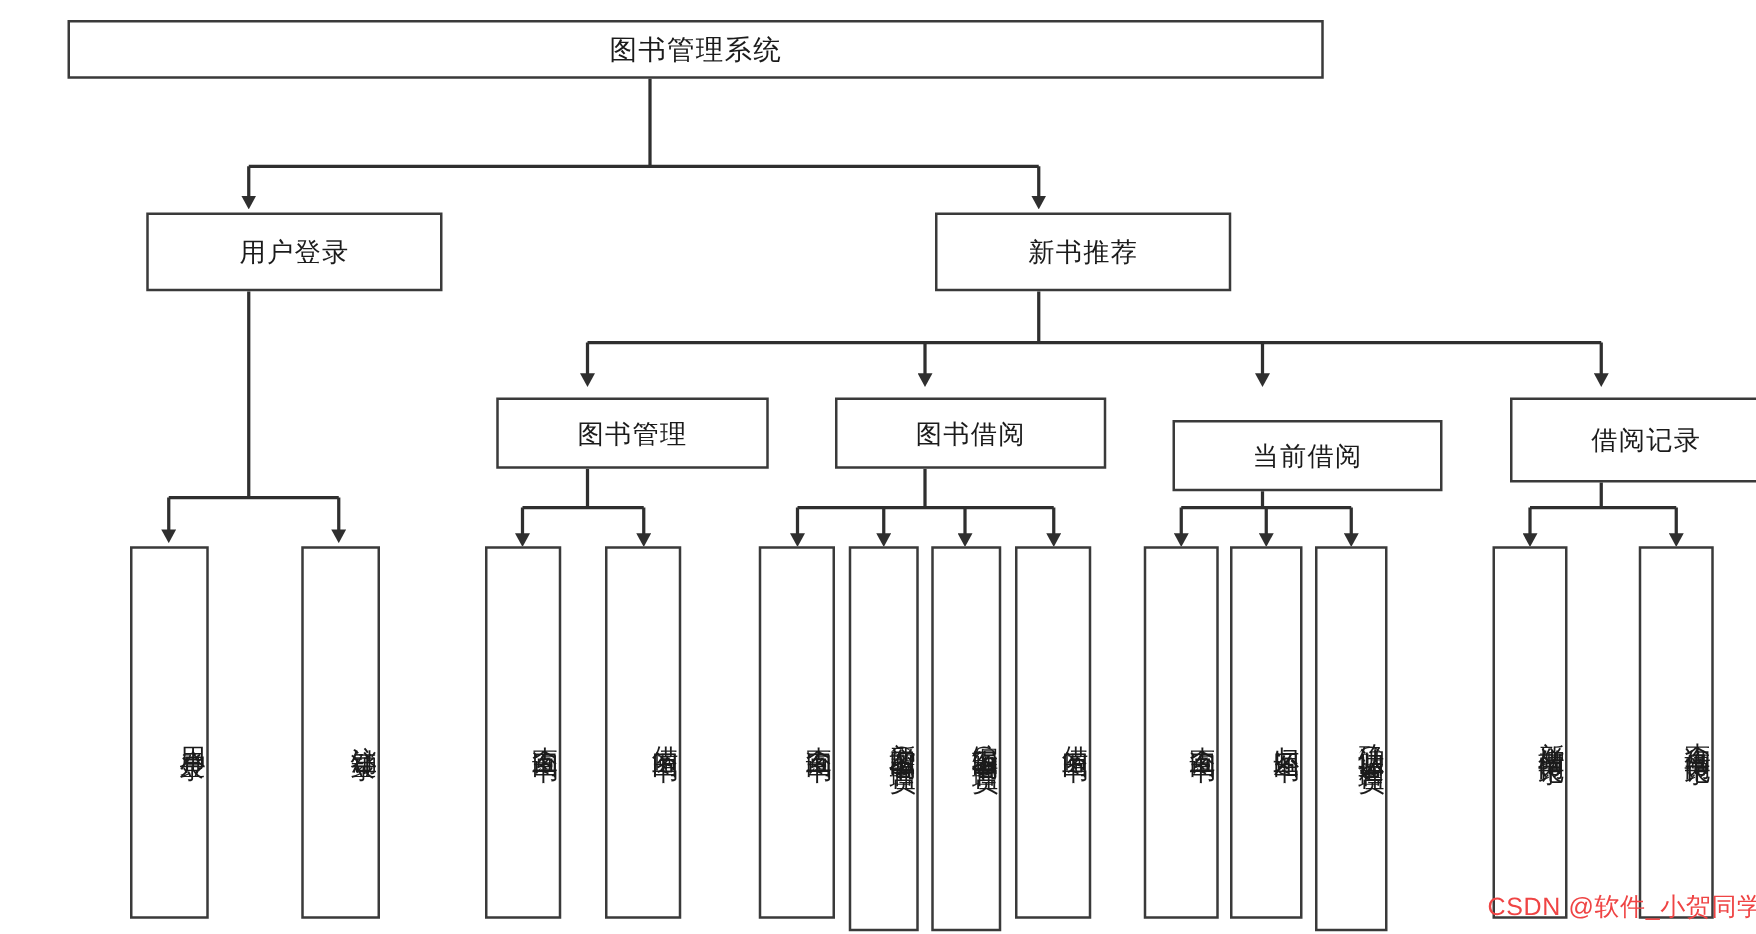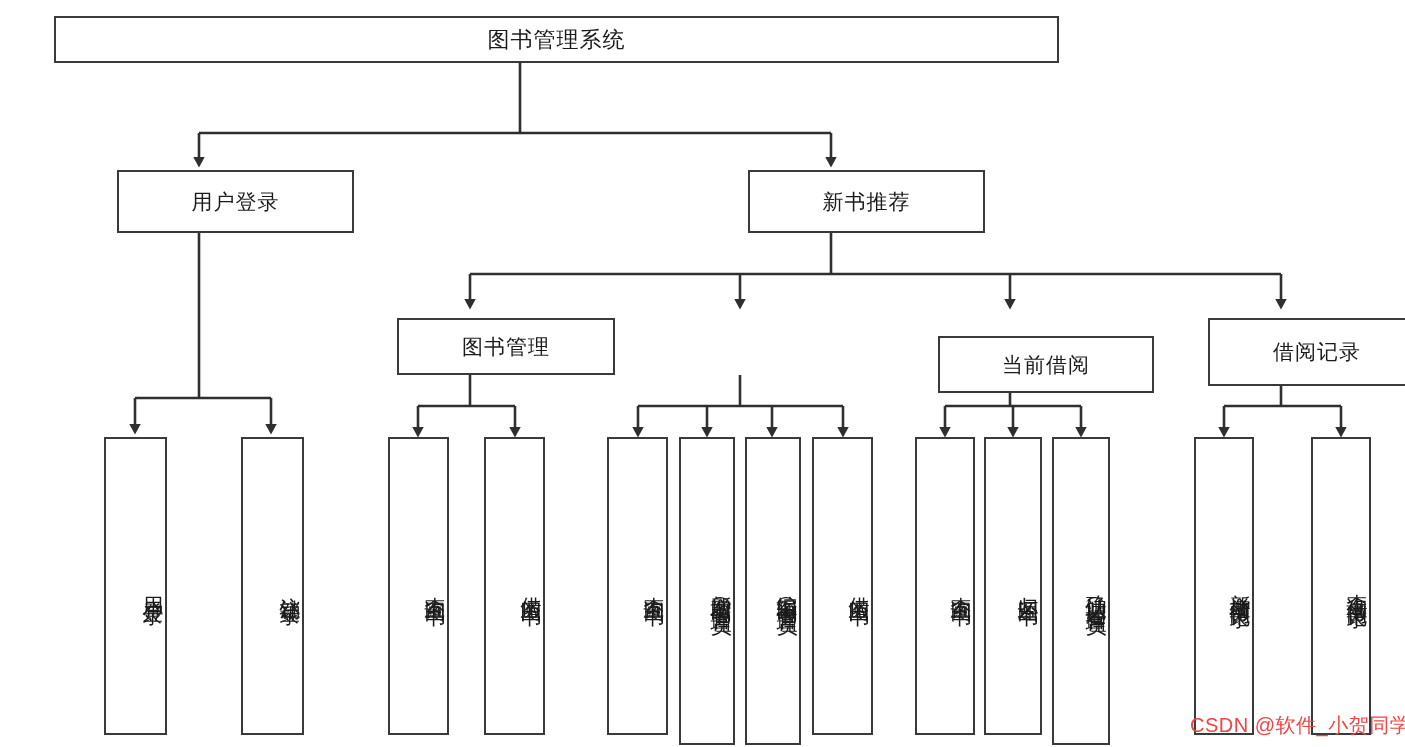--- a/index.html
+++ b/index.html
@@ -71,20 +71,21 @@
       <path d="M1341,406 L1341,428" marker-end="url(#ah)"></path>
     </g>
   </svg>
 
   <div class="node h root" style="left:18px;top:16px;width:1005px;height:47px;">图书管理系统</div>
 
   <div class="node h" style="left:81px;top:170px;width:237px;height:63px;">用户登录</div>
   <div class="node h" style="left:712px;top:170px;width:237px;height:63px;">新书推荐</div>
 
   <div class="node h" style="left:361px;top:318px;width:218px;height:57px;">图书管理</div>
+  <div class="node h" style="left:632px;top:318px;width:217px;height:57px;">图书借阅</div>
   <div class="node h" style="left:902px;top:336px;width:216px;height:57px;">当前借阅</div>
   <div class="node h" style="left:1172px;top:318px;width:218px;height:68px;">借阅记录</div>
 
   <div class="node v" style="left:104px;top:437px;width:63px;height:298px;">用户登录</div>
   <div class="node v" style="left:241px;top:437px;width:63px;height:298px;">注销登录</div>
 
   <div class="node v" style="left:388px;top:437px;width:61px;height:298px;">查询图书</div>
   <div class="node v" style="left:484px;top:437px;width:61px;height:298px;">借阅图书</div>
 
   <div class="node v" style="left:607px;top:437px;width:61px;height:298px;">查询图书</div>

